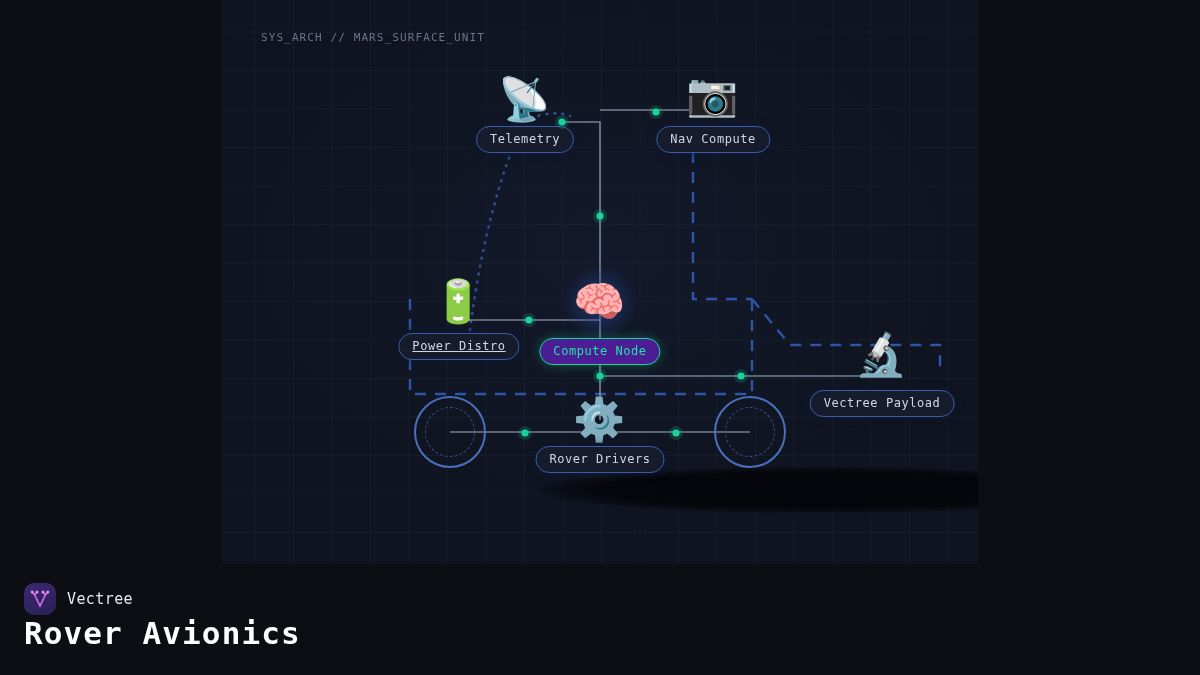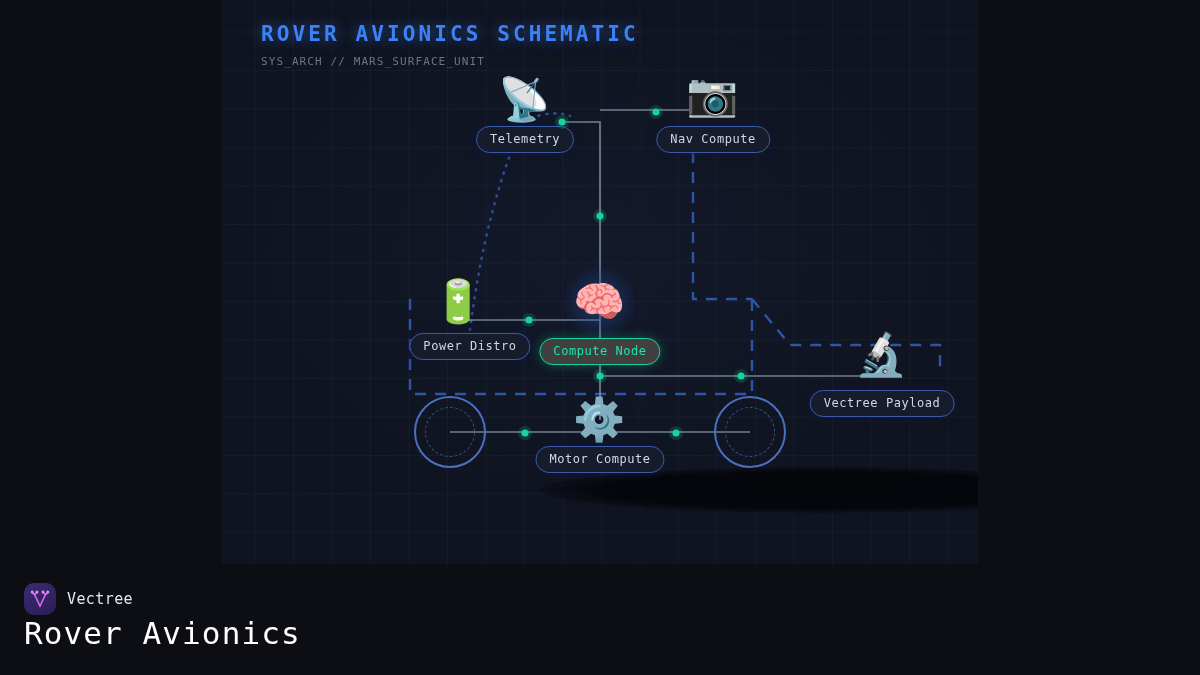--- a/index.html
+++ b/index.html
@@ -60,21 +60,21 @@
     position:absolute;left:50%;transform:translateX(-50%);
     border:1.6px solid #3b5ba8;
     background:#161c2c;
     color:#cfd6e4;
     border-radius:14px;
     padding:5px 13px 6px;
     font-size:12px;letter-spacing:0.55px;white-space:nowrap;
     box-shadow:0 0 10px rgba(15,25,55,0.8);
   }
   .pill.accent{
-    border-color:#18d39a;color:#1fe3a8;background:#404040;
+    border-color:#18d39a;color:#1fe3a8;background:#4c1d95;
     box-shadow:0 0 11px rgba(24,211,154,0.35);
   }
   
   .wheel{
     position:absolute;transform:translate(-50%,-50%);
     width:68px;height:68px;border-radius:50%;
     border:2.4px solid #4a6fbe;
   }
   .wheel::after{
     content:"";position:absolute;left:50%;top:50%;
@@ -92,32 +92,31 @@
   #footer{position:absolute;left:0;top:564px;width:1107px;height:111px;}
   #brand{position:absolute;left:24px;top:19px;display:flex;align-items:center;gap:11px;}
   #logo{
     width:32px;height:32px;border-radius:10px;
     background:linear-gradient(150deg,#3c2a72 0%,#2a1f55 100%);
     position:relative;
   }
   #brandname{font-size:15px;color:#e8eaf0;letter-spacing:0.4px;}
   #bigtitle{
     position:absolute;left:24px;top:51px;
-    font-size:31px;font-weight:normal;color:#ffffff;letter-spacing:1.1px;
+    font-size:31px;font-weight:bold;color:#ffffff;letter-spacing:1.1px;
   }
 </style>
 </head>
 <body>
 
 <div id="canvas">
   <div id="grid"></div>
   <div id="vignette"></div>
 
   <div id="hdr">
-    <div id="title">ROVER AVIONICS SCHEMATIC</div>
     <div id="subtitle">SYS_ARCH // MARS_SURFACE_UNIT</div>
   </div>
 
   <div id="shadow"></div>
 
   <svg class="svg-layer" id="bus-layer">
       <polyline points="188,299 188,394 530,394 530,299" fill="none" stroke="#2f55a8" stroke-width="2.4" stroke-dasharray="11 9" stroke-linecap="butt"></polyline>
       <polyline points="471,152 471,299 530,299" fill="none" stroke="#2f55a8" stroke-width="2.4" stroke-dasharray="11 9" stroke-linecap="butt"></polyline>
       <polyline points="530,299 568,345 718,345 718,370" fill="none" stroke="#2f55a8" stroke-width="2.4" stroke-dasharray="11 9" stroke-linecap="butt"></polyline>
       <path d="M 248,330 C 258,250 278,170 303,120 323,112 340,112 348,116" fill="none" stroke="#2c4c96" stroke-width="2.6" stroke-dasharray="1 7" stroke-linecap="round"></path>
@@ -142,34 +141,34 @@
         <div class="glyph">📡</div>
       </div>
       <div class="pill" style="left: 303px; top: 126px; position: absolute;">Telemetry</div>
       <div class="node" style="left: 491px; top: 95px;">
         <div class="glyph">📷</div>
       </div>
       <div class="pill" style="left: 491px; top: 126px; position: absolute;">Nav Compute</div>
       <div class="node" style="left: 237px; top: 302px;">
         <div class="glyph">🔋</div>
       </div>
-      <div class="pill" style="left: 248px; top: 333px; position: absolute;">Power Distro</div>
+      <div class="pill" style="left: 237px; top: 333px; position: absolute; text-decoration: underline;">Power Distro</div>
       <div class="node" style="left: 378px; top: 302px;">
         <div class="halo"></div>
         <div class="glyph">🧠</div>
       </div>
       <div class="pill accent" style="left: 378px; top: 338px; position: absolute;">Compute Node</div>
       <div class="node" style="left: 660px; top: 355px;">
         <div class="glyph">🔬</div>
       </div>
       <div class="pill" style="left: 660px; top: 390px; position: absolute;">Vectree Payload</div>
       <div class="node" style="left: 378px; top: 420px;">
         <div class="glyph">⚙️</div>
       </div>
-      <div class="pill" style="left: 378px; top: 446px; position: absolute;">Motor Compute</div>
+      <div class="pill" style="left: 378px; top: 446px; position: absolute;">Rover Drivers</div>
     </div>
 
   <svg class="svg-layer" id="dot-layer">
       <g>
         <circle cx="340" cy="122" r="7" fill="#18d39a" fill-opacity="0.18"></circle>
         <circle cx="340" cy="122" r="3.6" fill="#18d39a"></circle>
       </g>
       <g>
         <circle cx="434" cy="112" r="7" fill="#18d39a" fill-opacity="0.18"></circle>
         <circle cx="434" cy="112" r="3.6" fill="#18d39a"></circle>

